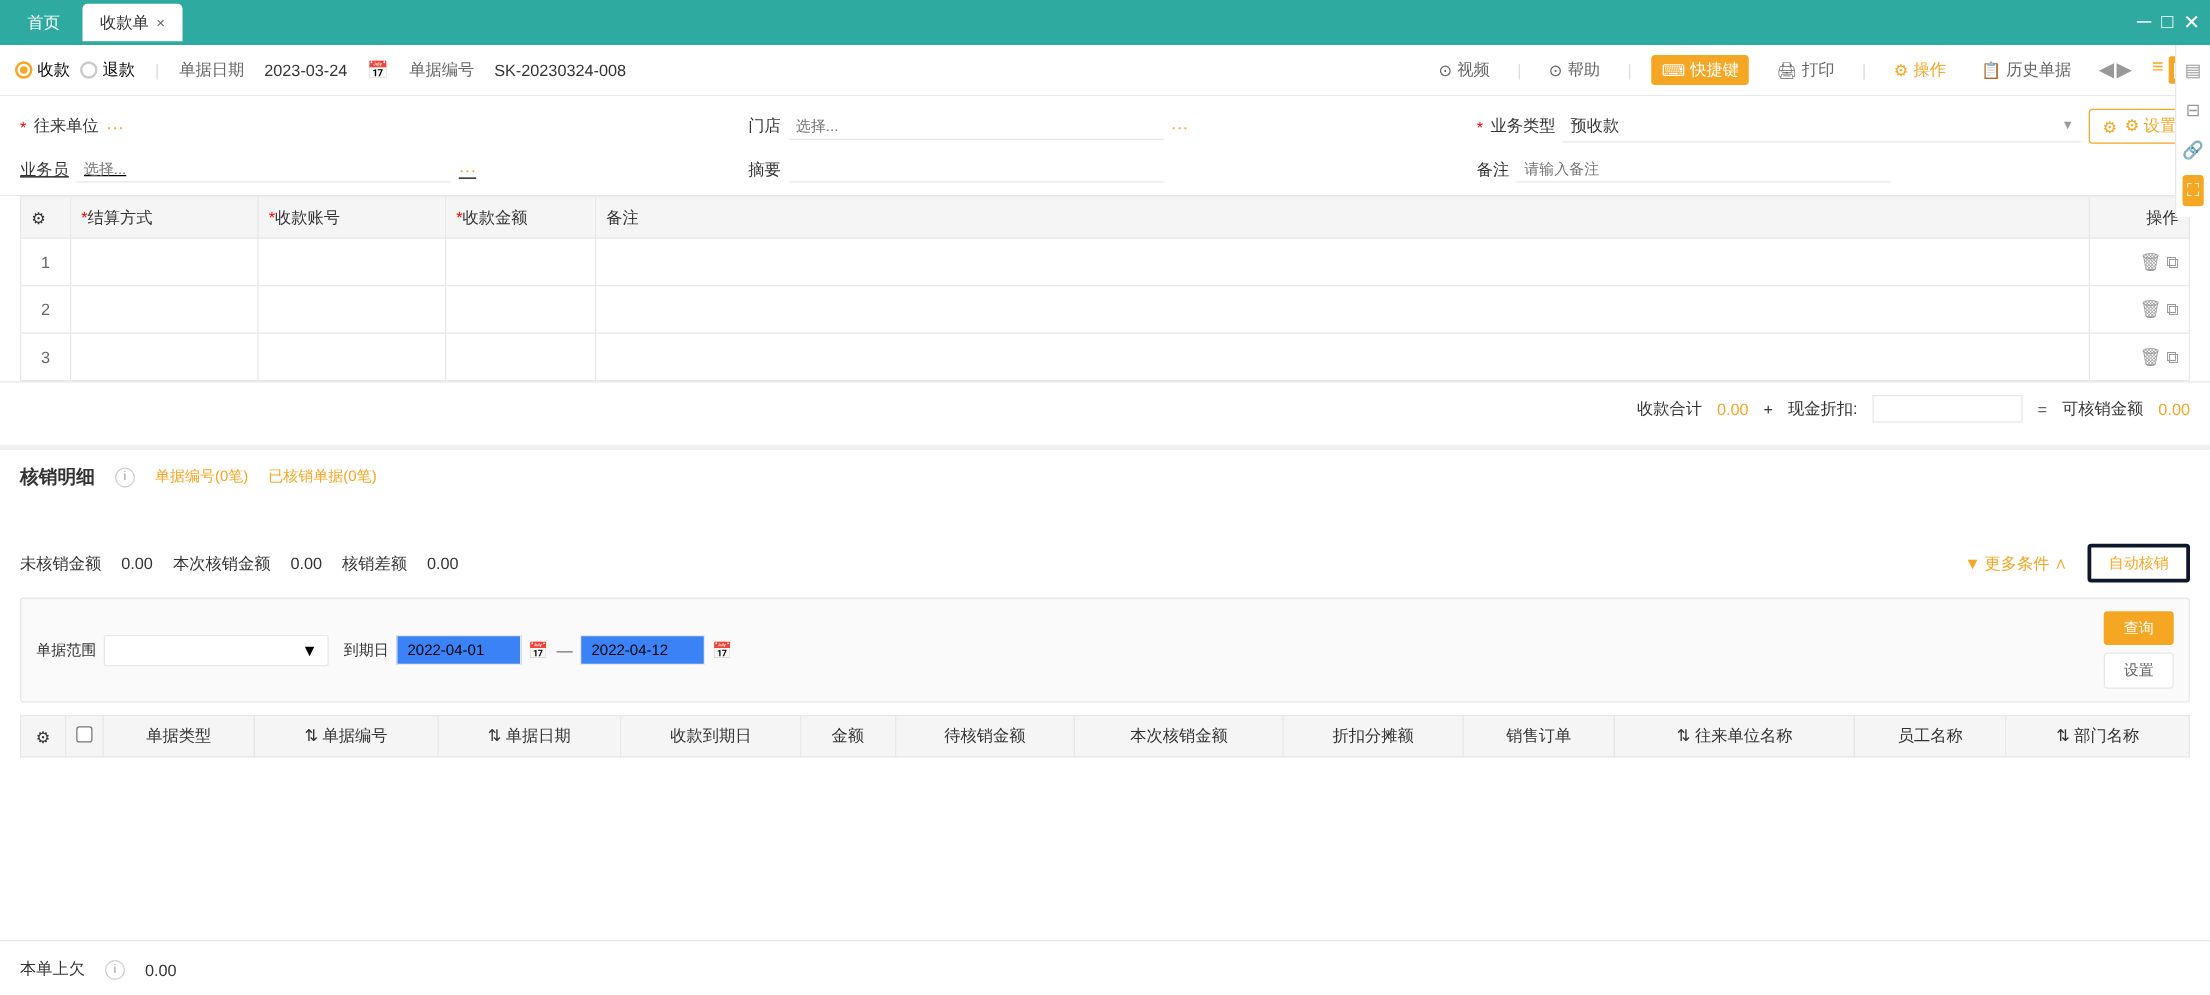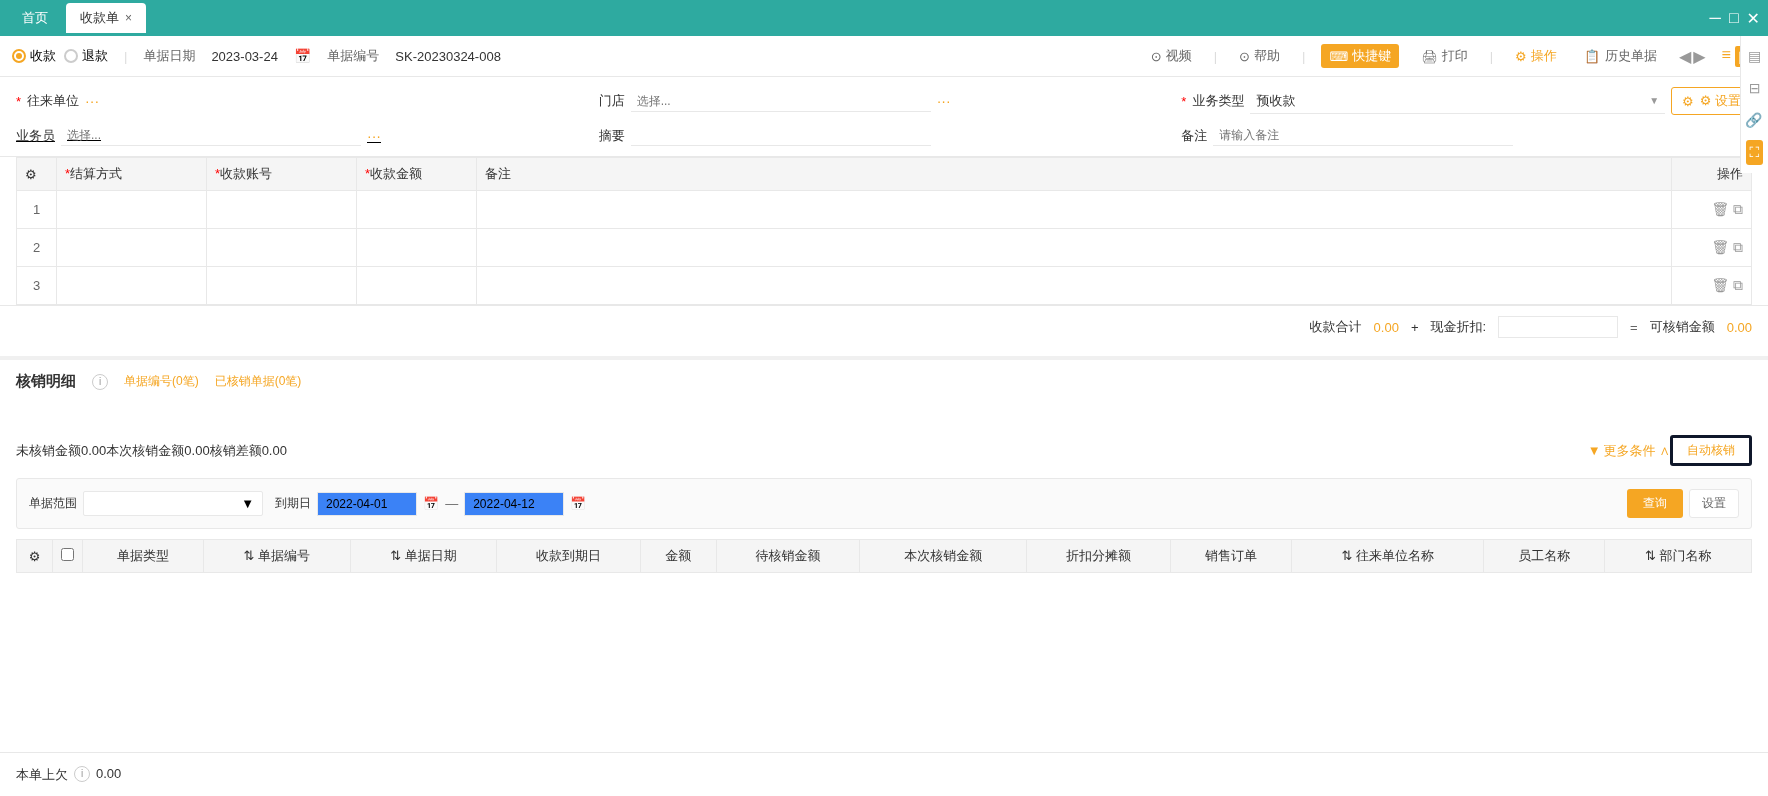--- a/index.html
+++ b/index.html
@@ -210,21 +210,21 @@
       color: #999; cursor: pointer; font-size: 13px;
       border: 1px solid #ccc; border-radius: 50%;
       width: 16px; height: 16px;
       display: inline-flex; align-items: center; justify-content: center;
       font-size: 10px;
     }
     .tab-link { color: #f5a623; cursor: pointer; font-size: 12px; }
     .writeoff-stats {
       display: flex;
       align-items: center;
-      gap: 0;
+      gap: 16px;
       margin-bottom: 12px;
       font-size: 12px;
       color: #333;
       margin-top: 44px;
     }
     .stat-value { color: #333; }
     .filter-btn {
       color: #f5a623; cursor: pointer; font-size: 12px;
       display: flex; align-items: center; gap: 3px;
     }
@@ -318,21 +318,21 @@
       left: 0;
       right: 0;
       height: 44px;
       background: #fff;
       border-top: 1px solid #e8e8e8;
       display: flex;
       align-items: center;
       padding: 0 16px;
       justify-content: space-between;
     }
-    .bottom-left { display: flex; align-items: flex-start; gap: 6px; font-size: 12px; color: #333; }
+    .bottom-left { display: flex; align-items: flex-end; gap: 16px; font-size: 12px; color: #333; }
     .bottom-right { display: flex; align-items: center; gap: 8px; }
     .btn-abandon {
       background: #fff;
       border: 1px solid #ccc;
       color: #333;
       padding: 6px 20px;
       border-radius: 3px;
       cursor: pointer;
       font-size: 13px;
     }
@@ -603,21 +603,21 @@
       </div>
       <div class="filter-field">
         <span class="filter-label">到期日</span>
         <input type="text" class="filter-date-input" value="2022-04-01" style="">
         <span class="filter-date-icon">📅</span>
         <span class="filter-dash">—</span>
         <input type="text" class="filter-date-input" value="2022-04-12" style="">
         <span class="filter-date-icon">📅</span>
       </div>
       <div style="flex:1;"></div>
-      <div style="display:flex;flex-direction:row;gap:6px;">
+      <div style="display:flex;flex-direction:column;gap:6px;">
         <button class="query-btn">查询</button>
         <button class="filter-settings-btn">设置</button>
       </div>
     </div>
 
     <table class="bottom-table">
       <thead>
         <tr>
           <th style="width:36px;">⚙</th>
           <th style="width:30px;"><input type="checkbox" style=""></th>

